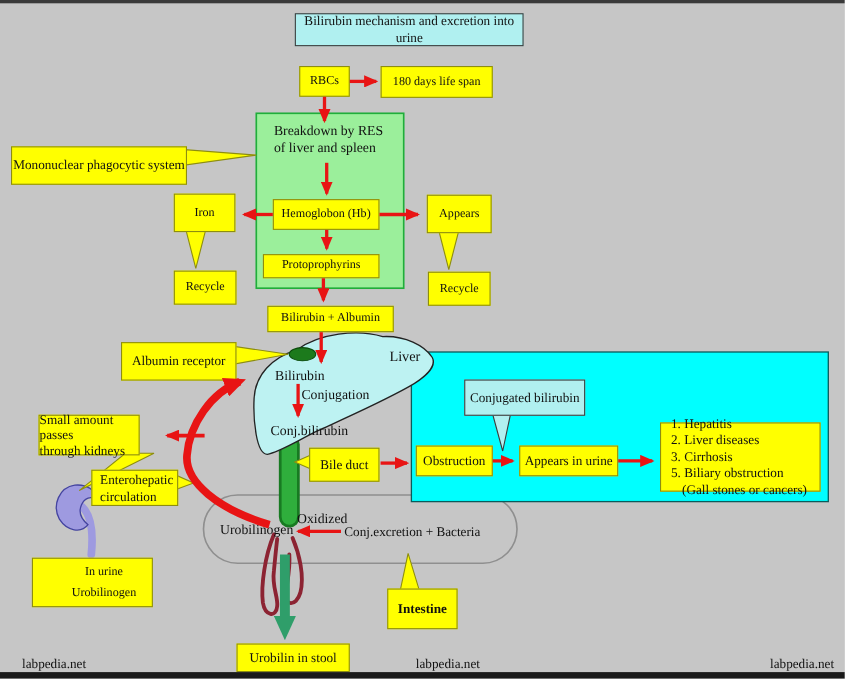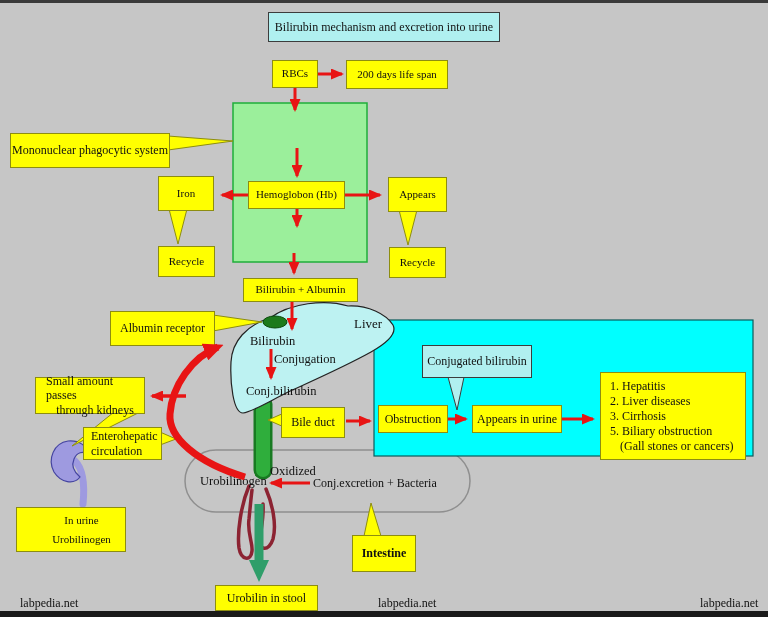--- a/index.html
+++ b/index.html
@@ -66,65 +66,70 @@
     <polygon class="ptr-y" points="169,209 187,209 178,244"></polygon>
     <polygon class="ptr-y" points="399,210 417,210 408,245"></polygon>
     <polygon class="ptr-y" points="213,315 213,331 262,322"></polygon>
     <polygon class="ptr-y" points="114,412 140,412 72,446"></polygon>
     <polygon class="ptr-y" points="160,432 160,445 176,439"></polygon>
     <polygon class="ptr-y" points="284,413 284,427 268,420"></polygon>
     <polygon class="ptr-c" points="448,377 464,377 457,410"></polygon>
     <polygon class="ptr-y" points="364,536 381,536 371,503"></polygon>
   </svg>
 
-  <div class="cbox" style="left:268px;top:12px;width:232px;height:30px;font-size:12px;">Bilirubin mechanism and excretion into urine</div>
+  <div class="cbox" style="left:268px;top:12px;width:208px;height:30px;font-size:12px;">Bilirubin mechanism and excretion into urine</div>
 
   <div class="ybox" style="left:272px;top:60px;width:46px;height:28px;">RBCs</div>
-  <div class="ybox" style="left:346px;top:60px;width:102px;height:29px;">200 days life span</div>
+  <div class="ybox" style="left:346px;top:60px;width:102px;height:29px;">180 days life span</div>
 
+  <div class="lbl" style="left:249px;top:112px;line-height:15px;">
+    <div>Breakdown by RES</div>
+    <div>of liver and spleen</div>
+  </div>
 
   <div class="ybox f12 nw" style="left:10px;top:133px;width:160px;height:35px;">Mononuclear phagocytic system</div>
 
   <div class="ybox" style="left:158px;top:176px;width:56px;height:35px;">Iron</div>
   <div class="ybox nw" style="left:248px;top:181px;width:97px;height:28px;">Hemoglobon (Hb)</div>
   <div class="ybox" style="left:388px;top:177px;width:59px;height:35px;">Appears</div>
   <div class="ybox" style="left:158px;top:246px;width:57px;height:31px;">Recycle</div>
   <div class="ybox" style="left:389px;top:247px;width:57px;height:31px;">Recycle</div>
+  <div class="ybox nw" style="left:239px;top:231px;width:106px;height:22px;">Protoprophyrins</div>
   <div class="ybox nw" style="left:243px;top:278px;width:115px;height:24px;">Bilirubin + Albumin</div>
 
   <div class="ybox f12 nw" style="left:110px;top:311px;width:105px;height:35px;">Albumin receptor</div>
 
   <div class="lbl" style="left:354px;top:316px;font-size:13px;">Liver</div>
   <div class="lbl" style="left:250px;top:334px;">Bilirubin</div>
   <div class="lbl" style="left:274px;top:352px;">Conjugation</div>
   <div class="lbl" style="left:246px;top:384px;">Conj.bilirubin</div>
 
   <div class="cbox f12 nw" style="left:422px;top:345px;width:110px;height:33px;">Conjugated bilirubin</div>
   <div class="ybox f12 nw" style="left:472px;top:405px;width:90px;height:28px;">Appears in urine</div>
   <div class="ybox f12" style="left:378px;top:405px;width:70px;height:28px;">Obstruction</div>
 
-  <div class="ybox col f12" style="left:600px;top:372px;width:146px;height:88px;line-height:15px;padding:4px 0 4px 9px;text-align:right;">
+  <div class="ybox col f12" style="left:600px;top:384px;width:146px;height:63px;line-height:15px;padding:4px 0 4px 9px;text-align:right;">
     <div>1. Hepatitis</div>
     <div>2. Liver diseases</div>
     <div>3. Cirrhosis</div>
     <div>5. Biliary obstruction</div>
     <div style="padding-left:10px;">(Gall stones or cancers)</div>
   </div>
 
-  <div class="ybox col f12" style="left:35px;top:377px;width:110px;height:37px;line-height:14.5px;padding-left:10px;align-items:center;">
+  <div class="ybox col f12" style="left:35px;top:377px;width:92px;height:37px;line-height:14.5px;padding-left:0;">
     <div>Small amount passes</div>
     <div>through kidneys</div>
   </div>
   <div class="ybox col f12" style="left:83px;top:427px;width:79px;height:33px;line-height:14.5px;padding-left:7px;">
     <div>Enterohepatic</div>
     <div>circulation</div>
   </div>
   <div class="ybox f12" style="left:281px;top:407px;width:64px;height:31px;">Bile duct</div>
 
-  <div class="ybox ctrcol" style="left:16px;top:507px;width:110px;height:45px;line-height:19px;padding-left:21px;">
+  <div class="ybox ctrcol" style="left:29px;top:507px;width:110px;height:45px;line-height:19px;padding-left:21px;">
     <div>In urine</div>
     <div>Urobilinogen</div>
   </div>
 
   <div class="lbl" style="left:200px;top:474px;">Urobilinogen</div>
   <div class="lbl" style="left:270px;top:464px;">Oxidized</div>
   <div class="lbl f12" style="left:313px;top:476px;">Conj.excretion + Bacteria</div>
 
   <div class="ybox f12" style="left:352px;top:535px;width:64px;height:37px;font-weight:bold;">Intestine</div>
   <div class="ybox f12 nw" style="left:215px;top:585px;width:103px;height:26px;">Urobilin in stool</div>

